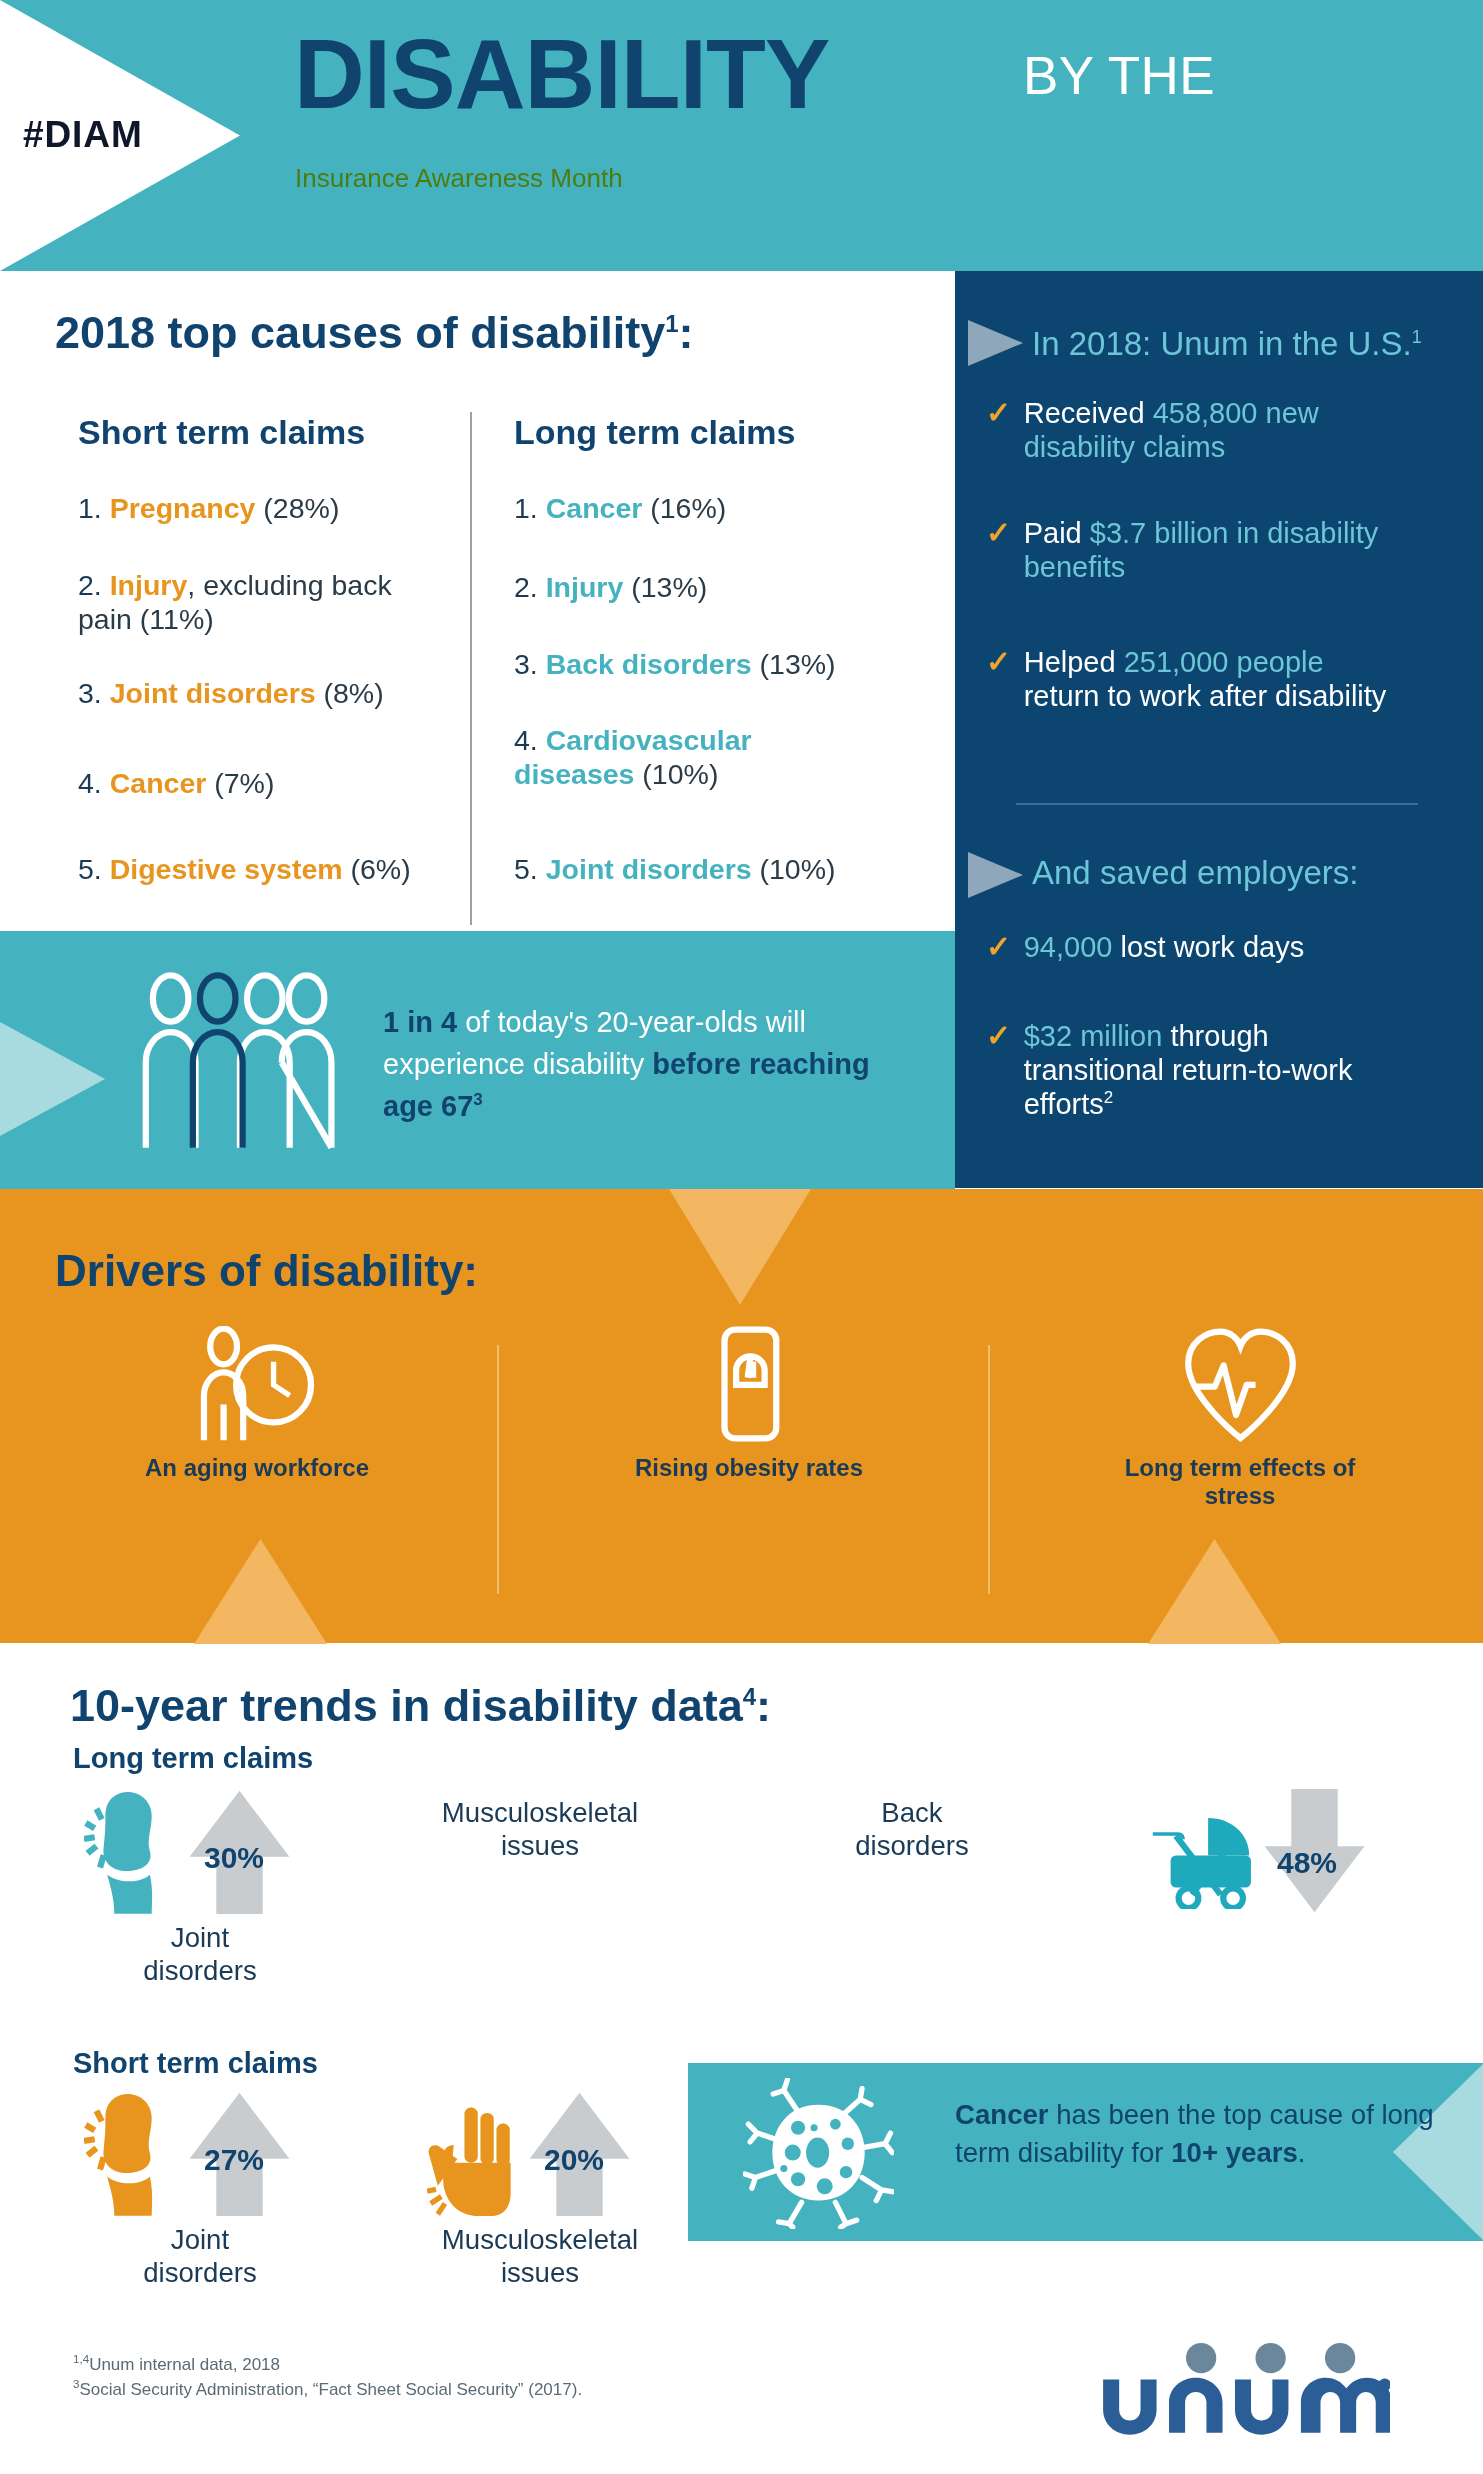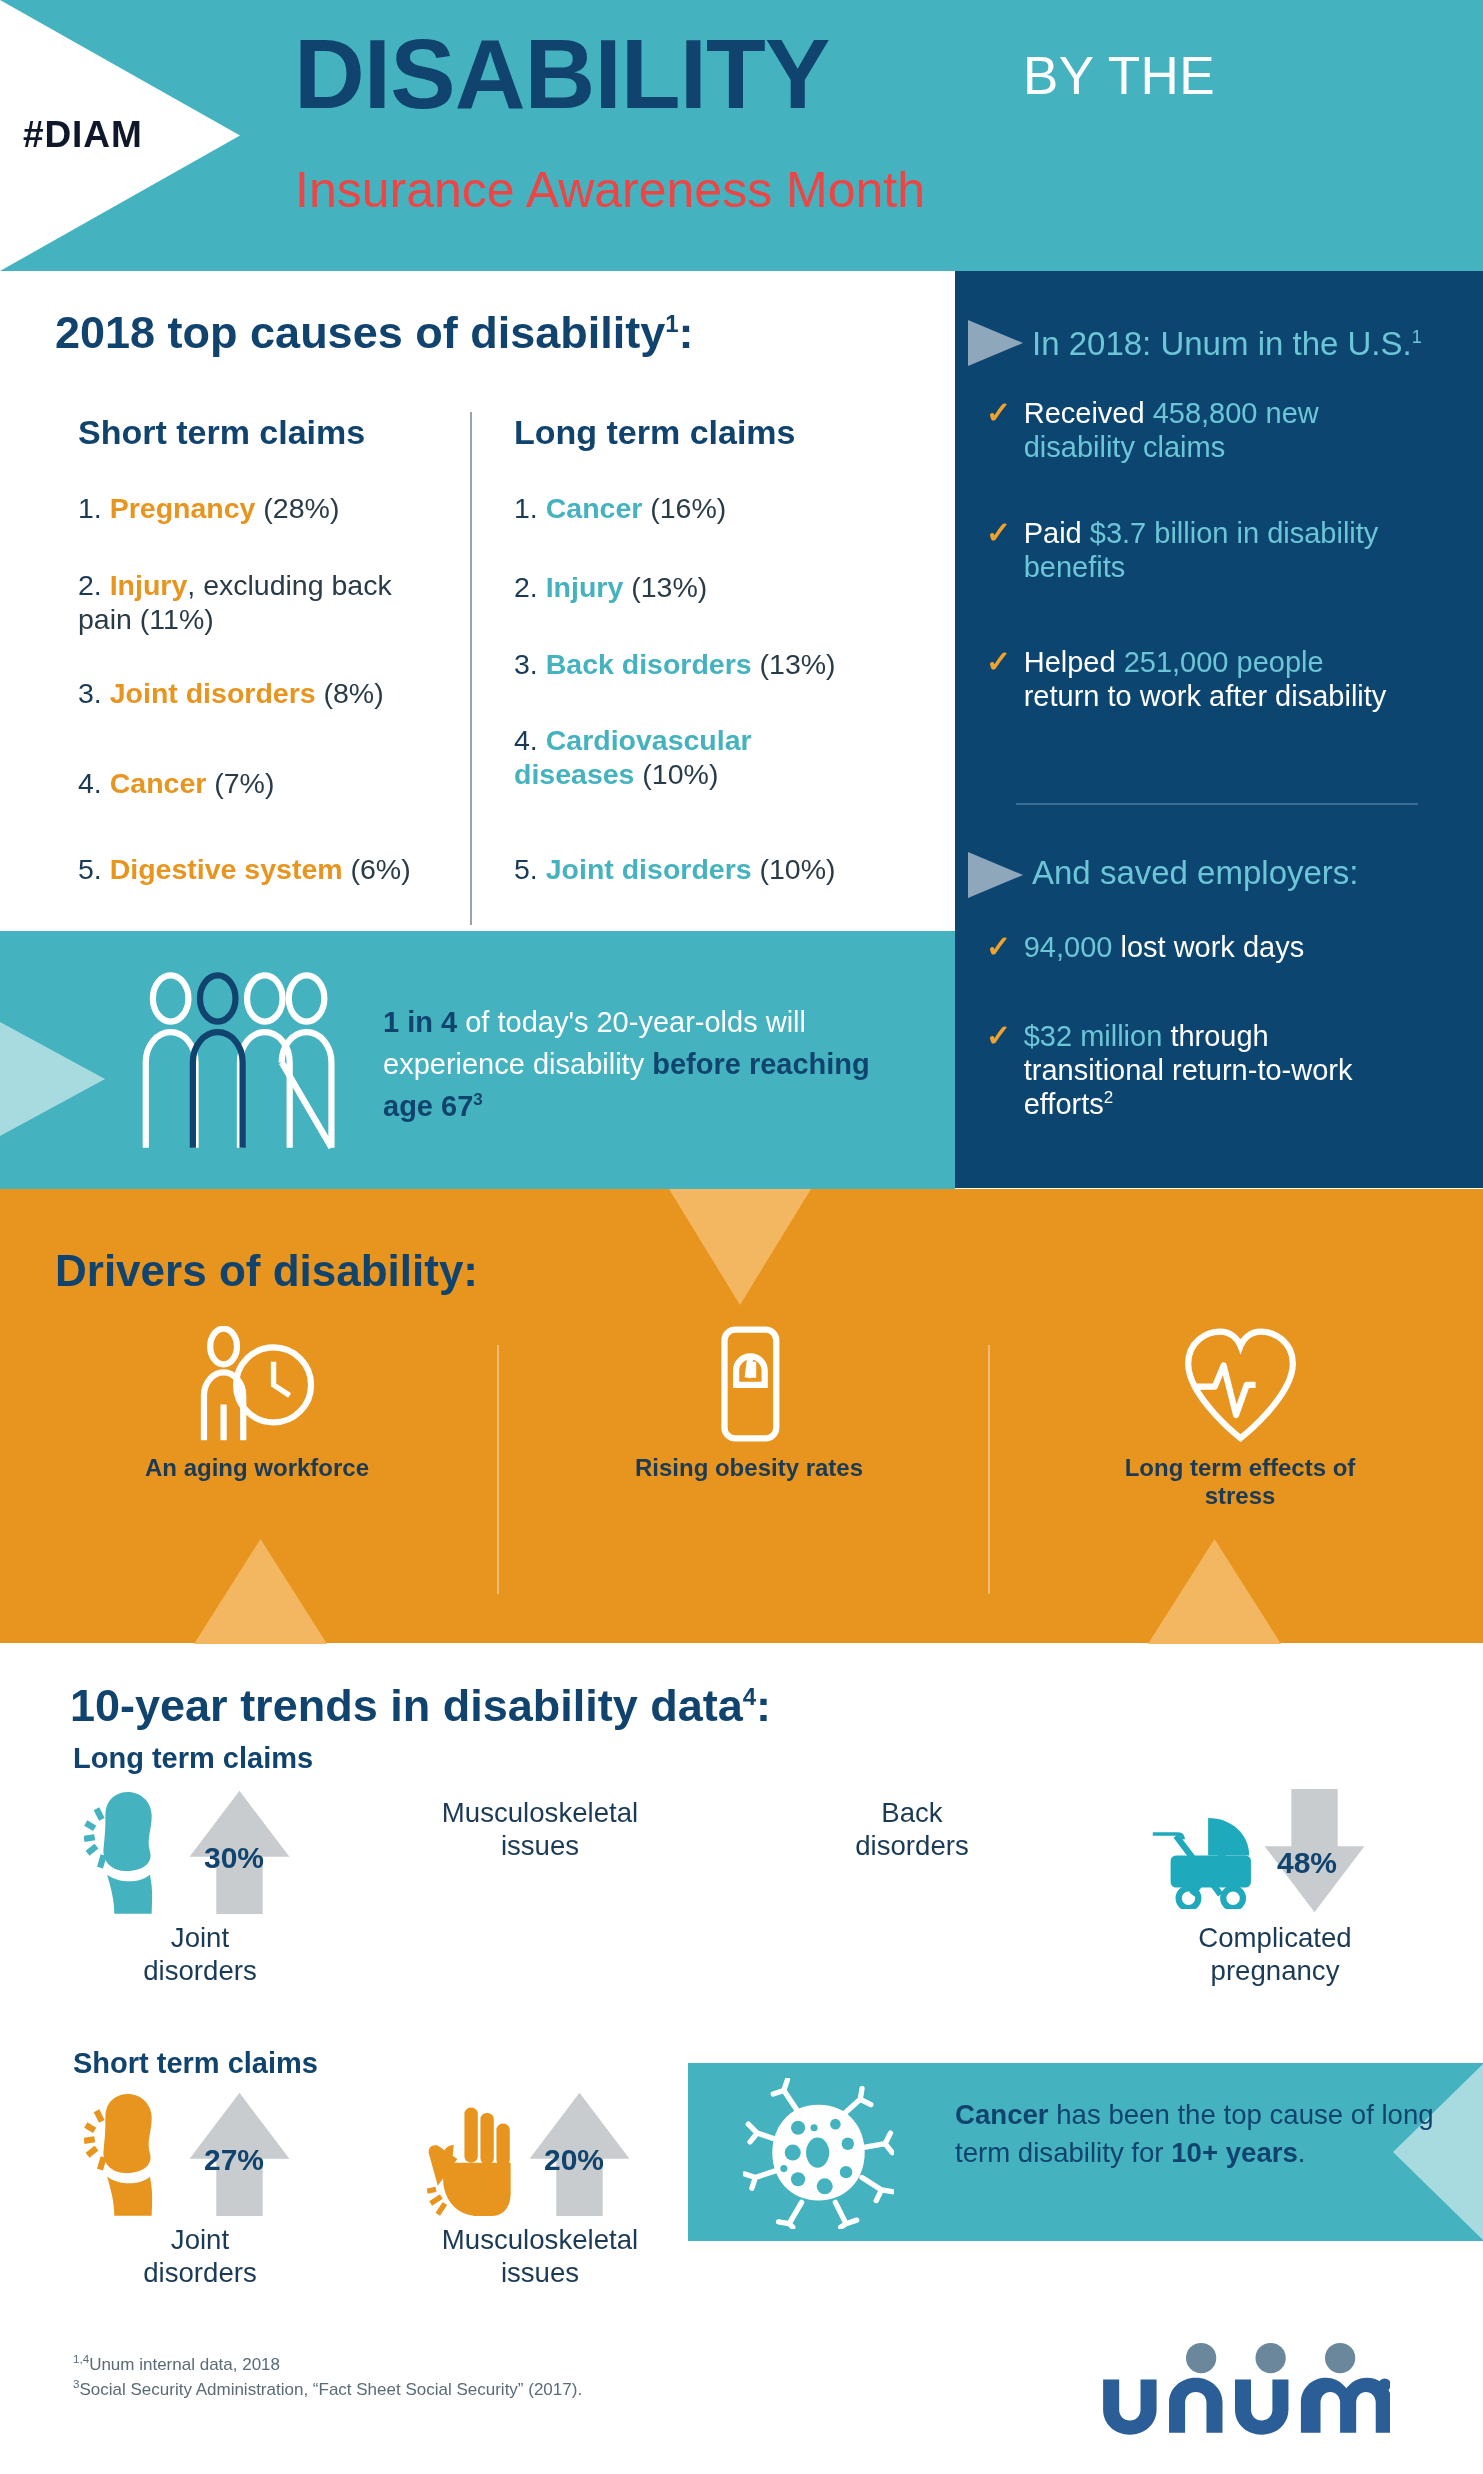--- a/index.html
+++ b/index.html
@@ -20,21 +20,21 @@
     font-size:37px; font-weight:bold; color:#0f172a;
     letter-spacing:0.9px;
   }
   .hdr-title {
     position:absolute; left:294px; top:25px;
     font-size:98px; font-weight:bold; color:#10436e;
     letter-spacing:-0.9px; line-height:1;
   }
   .hdr-sub {
     position:absolute; left:295px; top:165px;
-    font-size:50px; color:#ef4444; line-height:1;
+    font-size:26px; color:#4d7c0f; line-height:1;
   }
   .hdr-right {
     position:absolute; left:1023px; top:46px;
     font-size:53px; color:#ffffff; line-height:1.13; letter-spacing:0.4px;
   }
   
   .navy-panel { position:absolute; left:955px; top:271px; width:529px; height:917px; background:#0d4571; }
   .navy-chev {
     position:absolute; width:55px; height:46px; background:#8fa7bb;
     clip-path: polygon(0 0, 100% 50%, 0 100%);
@@ -281,24 +281,20 @@
       <g stroke="#1fa9bd" stroke-width="7" fill="none">
         <path d="M28 30 L78 96 M96 30 L46 96"></path>
         <circle cx="42" cy="100" r="11"></circle>
         <circle cx="92" cy="100" r="11"></circle>
       </g>
     </svg>
     <svg style="position:absolute; left:133px; top:0;" width="107" height="125" viewBox="0 0 120 140">
       <path d="M60 138 L116 64 L86 64 L86 0 L34 0 L34 64 L4 64 Z" fill="#c8ccce"></path>
     </svg>
     <div class="arr-pct" style="left:149px; top:57px;">48%</div>
-  </div>
-  <div class="tlbl">
-    <span>Complicated</span><br>
-    <span>pregnancy</span>
   </div>
 </div>
 
 <div class="tcell" style="left:53px; top:2091px;">
   <div class="ticon-row">
     <svg style="position:absolute; left:31px; top:0;" width="98" height="125" viewBox="0 0 110 140">
       <g fill="#e8951f">
         <path d="M42 4 c18 -4 34 8 34 26 c0 16 -6 26 -2 40 c4 14 -10 22 -26 22 c-16 0 -28 -10 -26 -26 c2 -18 2 -24 2 -36 c0 -14 6 -22 18 -26 Z"></path>
         <path d="M26 96 c14 10 36 10 48 0 c4 18 2 34 2 44 L34 140 c0 -16 -4 -30 -8 -44 Z"></path>
         <path d="M12 44 L2 38 M12 54 L0 56 M14 64 L4 72 M20 34 L14 22 M22 74 L18 88" stroke="#e8951f" stroke-width="7" fill="none"></path>

